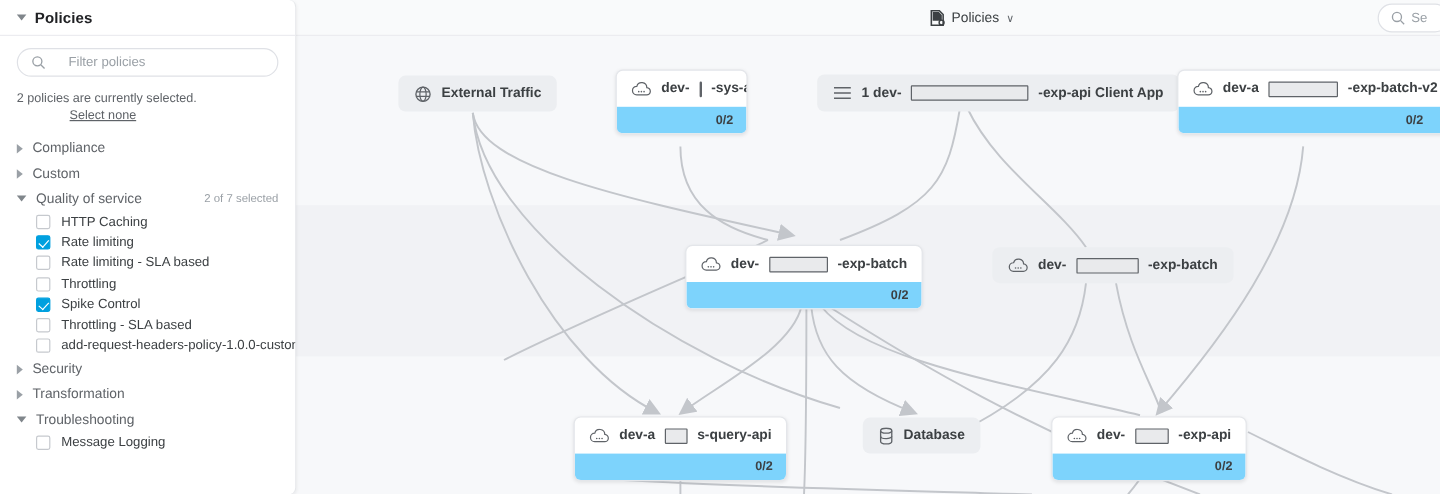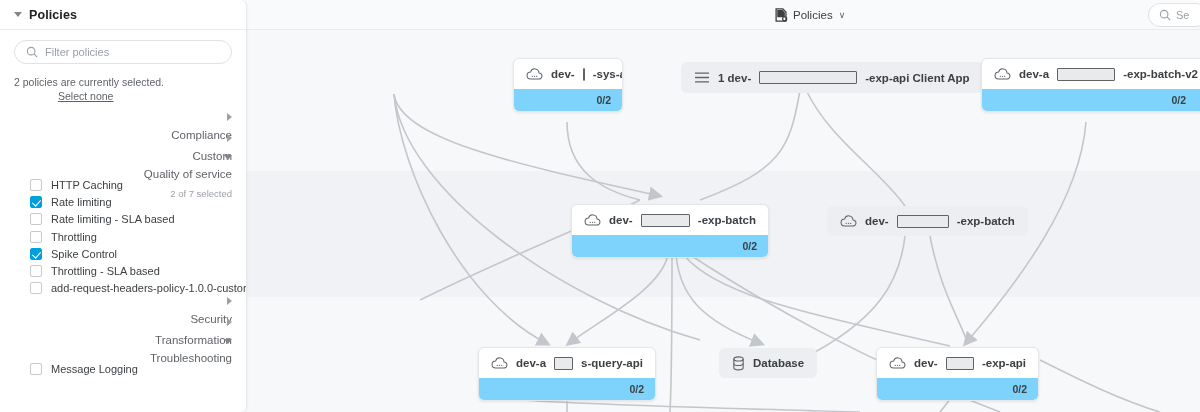--- a/index.html
+++ b/index.html
@@ -64,31 +64,31 @@
   .compliance-label { font-size:11px; color:#3c4043; }
   .toggle-wrap { display:flex; align-items:center; gap:6px; font-size:11px; color:#3c4043; }
   .switch {
     width:30px; height:13px; border-radius:7px; background:#e0e2e6; position:relative;
     cursor:pointer;
   }
   .switch .fill { position:absolute; right:0; top:0; width:17px; height:13px; border-radius:7px; background:#2fd06c; }
 
   .filter-box {
     height:24px; border:1px solid #dfe1e6; border-radius:12px; background:#fff;
-    display:flex; align-items:center; gap:7px; padding:0 11px;
+    display:flex; align-items:center; gap:19px; padding:0 11px;
     color:#9aa0a6; font-size:11px; margin-bottom:11px; cursor:text;
   }
 
   .err-line { font-size:10.5px; color:#f0515f; margin-bottom:3px; line-height:14px; }
   .err-line a { color:#f0515f; text-decoration:underline; cursor:pointer; }
   .sel-line { font-size:10.5px; color:#5f6368; margin-bottom:10px; line-height:14px; }
   .sel-line a { color:#5f6368; text-decoration:underline; cursor:pointer;margin-left:44px; }
 
   .group {
-    display:flex; align-items:flex-end; gap:8px; height:21px; cursor:pointer;flex-direction:column;
+    display:flex; align-items:center; gap:8px; height:21px; cursor:pointer;
   }
   .group-name { font-size:11.5px; color:#5f6368; }
   .group-count { margin-left:auto; font-size:9.5px; color:#9aa0a6; }
 
   .policy {
     display:flex; align-items:center; gap:9px; height:17.3px; padding-left:16px;
     cursor:pointer;
   }
   .cb {
     width:12px; height:12px; border:1px solid #c6c9ce; border-radius:2px; background:#fff;
@@ -165,20 +165,32 @@
       <path d="M930,236 C940,290 960,320 968,344"></path>
 
       <path d="M567,390 C567,400 567,405 567,412"></path>
       <path d="M520,400 C620,406 720,408 860,412"></path>
       <path d="M956,390 C950,400 945,406 940,412"></path>
       <path d="M1040,360 C1080,380 1120,400 1160,412"></path>
       <path d="M640,200 C600,220 500,260 420,300"></path>
     </g>
   </svg>
 
+  <div class="node" style="left:332px; top:63px;">
+    <div class="pill">
+      <span class="ico">
+        <svg width="15" height="15" viewBox="0 0 16 16">
+            <circle cx="8" cy="8" r="6.3" fill="none" stroke="#5f6368" stroke-width="1.2"></circle>
+            <ellipse cx="8" cy="8" rx="2.8" ry="6.3" fill="none" stroke="#5f6368" stroke-width="1.1"></ellipse>
+            <path d="M1.9 6h12.2M1.9 10h12.2" stroke="#5f6368" stroke-width="1.1"></path>
+          </svg>
+      </span>
+      <span>External Traffic</span>
+    </div>
+  </div>
 
   <div class="node" style="left:513px; top:58px;">
     <div class="card" style="width:110px;">
       <div class="card-head">
         <span class="ico">
           <svg width="17" height="13" viewBox="0 0 20 14">
               <path d="M5.4 12.4h9.6a3.6 3.6 0 0 0 .3-7.2A5 5 0 0 0 5.5 4 3.9 3.9 0 0 0 5.4 12.4Z" fill="none" stroke="#5f6368" stroke-width="1.2"></path>
               <circle cx="7.4" cy="9.2" r=".8" fill="#5f6368"></circle>
               <circle cx="10" cy="9.2" r=".8" fill="#5f6368"></circle>
               <circle cx="12.6" cy="9.2" r=".8" fill="#5f6368"></circle>

